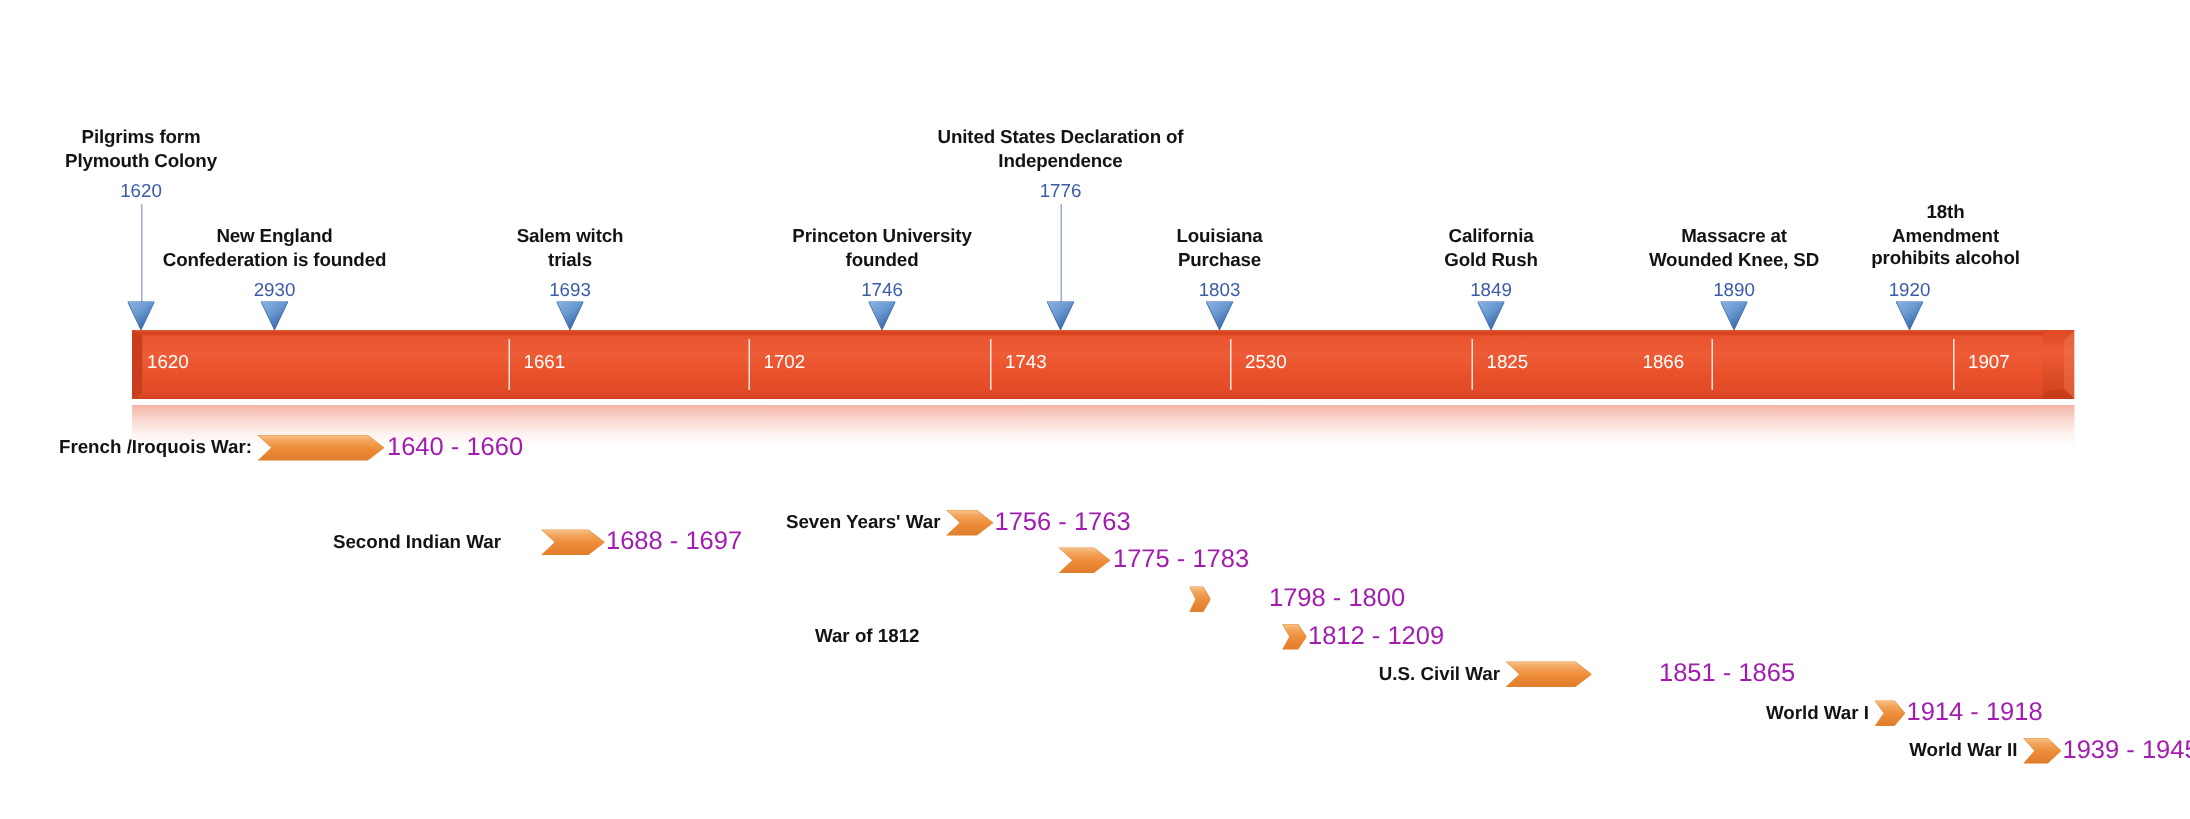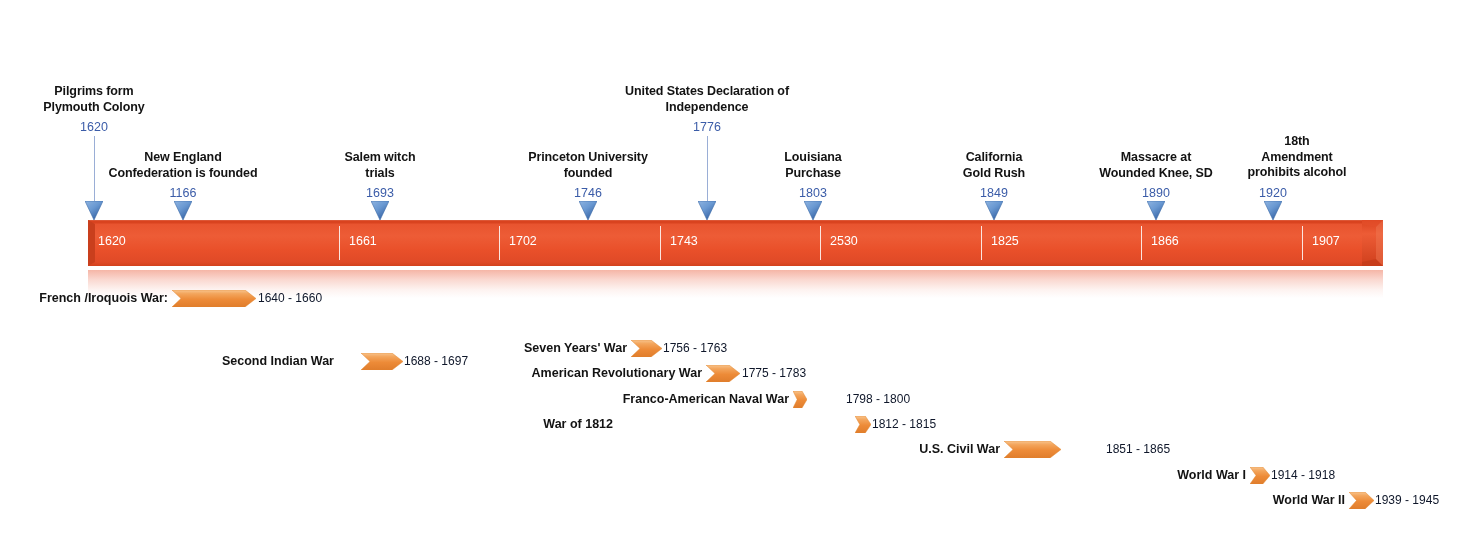--- a/index.html
+++ b/index.html
@@ -62,21 +62,21 @@
   
   .warrow{position:absolute;height:22px;white-space:nowrap;}
   .warrow .w-name{
     position:absolute;right:0;top:0;
     font-size:12.5px;font-weight:bold;color:#131313;line-height:22px;
     white-space:nowrap;
   }
   .warrow .w-chev{position:absolute;top:3px;height:17px;}
   .w-chev svg{display:block;}
   .warrow .w-range{
-    position:absolute;top:0;font-size:12px;color:#0f172a;line-height:22px;
+    position:absolute;top:0;font-size:17px;color:#a21caf;line-height:22px;
     white-space:nowrap;
   }
 </style>
 </head>
 <body>
 
 <div id="stage">
 
   <div id="markers-layer">
       <div class="marker" style="left: 94px; top: 0px; width: 0px; height: 230px;">
@@ -91,21 +91,21 @@
                 <stop offset="45%" stop-color="#6a99d2"></stop>
                 <stop offset="100%" stop-color="#2f5c9e"></stop>
               </linearGradient>
             </defs>
             <polygon points="0,0 18,0 9,19" fill="url(#tg0)" stroke="#3a6aa8" stroke-width="0.6"></polygon>
           </svg>
         </div>
       </div>
       <div class="marker" style="left: 183px; top: 0px; width: 0px; height: 230px;">
         <div class="mk-label" style="top: 150px;">New England<br>Confederation is founded</div>
-        <div class="mk-year" style="top: 186px;">1166</div>
+        <div class="mk-year" style="top: 186px;">2930</div>
         <div class="mk-tri" style="top: 201px;">
           <svg width="18" height="19" viewBox="0 0 18 19">
             <defs>
               <linearGradient id="tg1" x1="0" y1="0" x2="0.75" y2="1">
                 <stop offset="0%" stop-color="#8eb3e0"></stop>
                 <stop offset="45%" stop-color="#6a99d2"></stop>
                 <stop offset="100%" stop-color="#2f5c9e"></stop>
               </linearGradient>
             </defs>
             <polygon points="0,0 18,0 9,19" fill="url(#tg1)" stroke="#3a6aa8" stroke-width="0.6"></polygon>
@@ -255,21 +255,21 @@
         <div class="tickyear" style="left: 261px;">1661</div>
         <div class="tickline" style="left: 411px;"></div>
         <div class="tickyear" style="left: 421px;">1702</div>
         <div class="tickline" style="left: 572px;"></div>
         <div class="tickyear" style="left: 582px;">1743</div>
         <div class="tickline" style="left: 732px;"></div>
         <div class="tickyear" style="left: 742px;">2530</div>
         <div class="tickline" style="left: 893px;"></div>
         <div class="tickyear" style="left: 903px;">1825</div>
         <div class="tickline" style="left: 1053px;"></div>
-        <div class="tickyear" style="left: 1063px;">1866</div>
+        <div class="tickyear" style="left: 1007px;">1866</div>
         <div class="tickline" style="left: 1214px;"></div>
         <div class="tickyear" style="left: 1224px;">1907</div>
       </div>
   </div>
   <div id="bar-reflect"></div>
 
   <div id="wars-layer">
       <div class="warrow" style="left: 0px; top: 287px; width: 1460px; text-align: center;">
         <div class="w-name" style="right: 1292px;">French /Iroquois War:</div>
         <div class="w-chev" style="left: 172px; width: 84px;">
@@ -315,38 +315,36 @@
                 <stop offset="55%" stop-color="#ed8b38"></stop>
                 <stop offset="100%" stop-color="#e07d2c"></stop>
               </linearGradient>
             </defs>
             <polygon points="0,0 20,0 31,8.5 20,17 0,17 9,8.5" fill="url(#cg2)" stroke="#e2862f" stroke-width="0.5"></polygon>
           </svg>
         </div>
         <div class="w-range" style="left: 663px;">1756 - 1763</div>
       </div>
       <div class="warrow" style="left: 0px; top: 362px; width: 1460px;">
-        <div class="w-name" style="right: 758px;">American Revolutionary War</div>
         <div class="w-chev" style="left: 706px; width: 34px;">
           <svg width="34" height="17" viewBox="0 0 34 17">
             <defs>
               <linearGradient id="cg3" x1="0" y1="0" x2="0" y2="1">
                 <stop offset="0%" stop-color="#f8c48d"></stop>
                 <stop offset="22%" stop-color="#f3a55c"></stop>
                 <stop offset="55%" stop-color="#ed8b38"></stop>
                 <stop offset="100%" stop-color="#e07d2c"></stop>
               </linearGradient>
             </defs>
             <polygon points="0,0 23,0 34,8.5 23,17 0,17 9,8.5" fill="url(#cg3)" stroke="#e2862f" stroke-width="0.5"></polygon>
           </svg>
         </div>
         <div class="w-range" style="left: 742px;">1775 - 1783</div>
       </div>
       <div class="warrow" style="left: 0px; top: 388px; width: 1460px;">
-        <div class="w-name" style="right: 671px;">Franco-American Naval War</div>
         <div class="w-chev" style="left: 793px; width: 14px;">
           <svg width="14" height="17" viewBox="0 0 14 17">
             <defs>
               <linearGradient id="cg4" x1="0" y1="0" x2="0" y2="1">
                 <stop offset="0%" stop-color="#f8c48d"></stop>
                 <stop offset="22%" stop-color="#f3a55c"></stop>
                 <stop offset="55%" stop-color="#ed8b38"></stop>
                 <stop offset="100%" stop-color="#e07d2c"></stop>
               </linearGradient>
             </defs>
@@ -363,21 +361,21 @@
               <linearGradient id="cg5" x1="0" y1="0" x2="0" y2="1">
                 <stop offset="0%" stop-color="#f8c48d"></stop>
                 <stop offset="22%" stop-color="#f3a55c"></stop>
                 <stop offset="55%" stop-color="#ed8b38"></stop>
                 <stop offset="100%" stop-color="#e07d2c"></stop>
               </linearGradient>
             </defs>
             <polygon points="0,0 10.24,0 16,8.5 10.24,17 0,17 4.8,8.5" fill="url(#cg5)" stroke="#e2862f" stroke-width="0.5"></polygon>
           </svg>
         </div>
-        <div class="w-range" style="left: 872px;">1812 - 1815</div>
+        <div class="w-range" style="left: 872px;">1812 - 1209</div>
       </div>
       <div class="warrow" style="left: 0px; top: 438px; width: 1460px;">
         <div class="w-name" style="right: 460px;">U.S. Civil War</div>
         <div class="w-chev" style="left: 1004px; width: 57px;">
           <svg width="57" height="17" viewBox="0 0 57 17">
             <defs>
               <linearGradient id="cg6" x1="0" y1="0" x2="0" y2="1">
                 <stop offset="0%" stop-color="#f8c48d"></stop>
                 <stop offset="22%" stop-color="#f3a55c"></stop>
                 <stop offset="55%" stop-color="#ed8b38"></stop>

